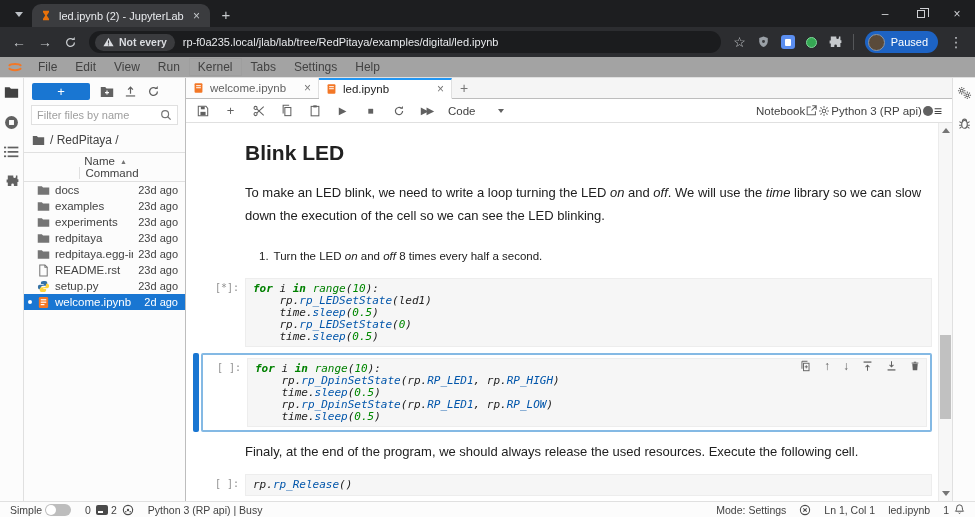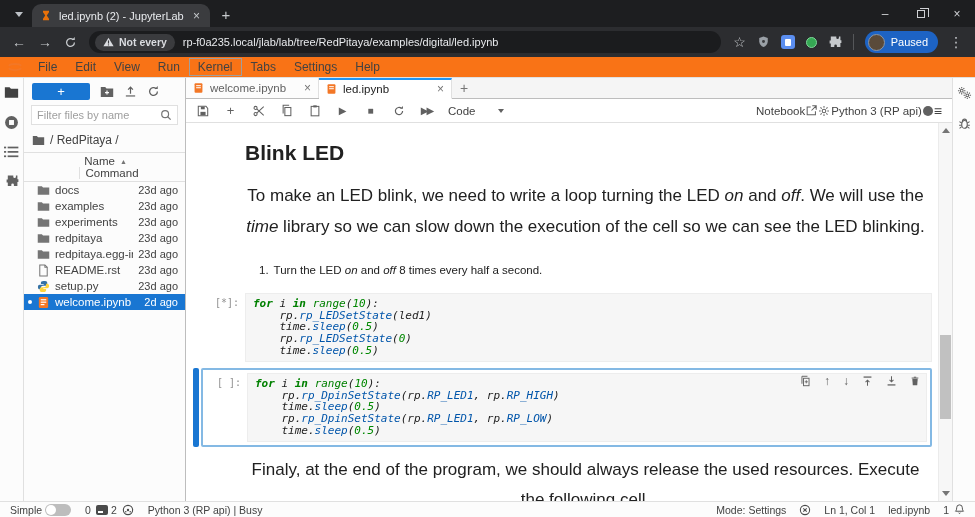--- a/index.html
+++ b/index.html
@@ -28,21 +28,21 @@
   .url-text { font-size:11px; color:#e8eaed; white-space:nowrap; overflow:hidden; }
   .tb-right { display:flex; align-items:center; gap:11px; }
   .ext-blue { width:14px; height:14px; background:#5b8ef0; border-radius:3px; display:flex; align-items:center; justify-content:center; }
   .ext-blue i { width:6px; height:7px; background:#fff; border-radius:1px; display:block; }
   .ext-green { width:11px; height:11px; background:#35a853; border-radius:50%; border:1.5px solid #7fd89a; }
   .tb-divider { width:1px; height:16px; background:#55575a; }
   .paused-pill { height:22px; background:#1d63c4; border-radius:11px; display:flex; align-items:center; gap:6px; padding:2px 10px 2px 3px; color:#fff; font-size:11px; }
   .avatar { width:17px; height:17px; border-radius:50%; background:#5a4a3a; border:1px solid #8a96a5; }
 
   
-  .jlab-menubar { height:21px; background:#f97316; border-bottom:1px solid #e0e0e0; display:flex; align-items:center; padding-left:7px; flex:0 0 21px; }
+  .jlab-menubar { height:21px; background:#a3a3a3; border-bottom:1px solid #e0e0e0; display:flex; align-items:center; padding-left:7px; flex:0 0 21px; }
   .menu-item { font-size:12px; color:#424242; padding:2px 9px; }
   .menu-item.boxed { border:1px solid #9e9e9e; padding:1px 8px; }
   .jlogo { margin-right:6px; }
 
   
   .dock { flex:1; display:flex; min-height:0; }
   .activitybar { width:24px; background:#fcfcfc; display:flex; flex-direction:column; align-items:center; padding-top:8px; gap:16px; }
   .activitybar.left { border-right:1px solid #e0e0e0; }
   .activitybar.right { border-left:1px solid #e0e0e0; width:23px; }
 
@@ -92,21 +92,21 @@
   .nb-scrollarea { position:absolute; left:0; top:0; bottom:0; right:14px; padding:14px 6px 0 7px; overflow:hidden; }
   .nb-vscroll { position:absolute; right:0; top:0; bottom:0; width:14px; background:#f7f7f7; border-left:1px solid #ebebeb; }
   .vs-arrow { position:absolute; left:3px; width:0; height:0; border-left:4px solid transparent; border-right:4px solid transparent; }
   .vs-up { top:5px; border-bottom:5px solid #757575; }
   .vs-down { bottom:5px; border-top:5px solid #757575; }
   .vs-thumb { position:absolute; left:1px; width:11px; top:212px; height:84px; background:#c1c1c1; }
 
   
   .md { padding:0 6px 0 52px; color:#212121; }
   .md h1 { font-size:21px; font-weight:bold; margin:4px 0 16px 0; letter-spacing:0; }
-  .md p { font-size:17px; line-height:1.8; margin-bottom:10px; max-width:700px;text-align:center; }
+  .md p { font-size:13px; line-height:1.8; margin-bottom:10px; max-width:700px; }
   .md-list { display:flex; font-size:11.5px; line-height:1.8; margin:18px 0 12px 14px; gap:5px; }
 
   
   .cell { display:flex; margin:6px 0; }
   .collapser { width:6px; flex:0 0 6px; border-radius:2px; }
   .prompt { width:46px; flex:0 0 46px; text-align:right; padding:4px 6px 0 0; font-family:"DejaVu Sans Mono",monospace; font-size:10px; color:#8f8f8f; }
   .editor { flex:1; background:#f6f6f6; border:1px solid #ededed; padding:4px 7px; font-family:"DejaVu Sans Mono",monospace; font-size:11px; line-height:11.8px; color:#212121; }
   .cm-line { white-space:pre;font-style:italic; }
   .tk-k { color:#008000; font-weight:bold; }
   .tk-b { color:#008000; }

